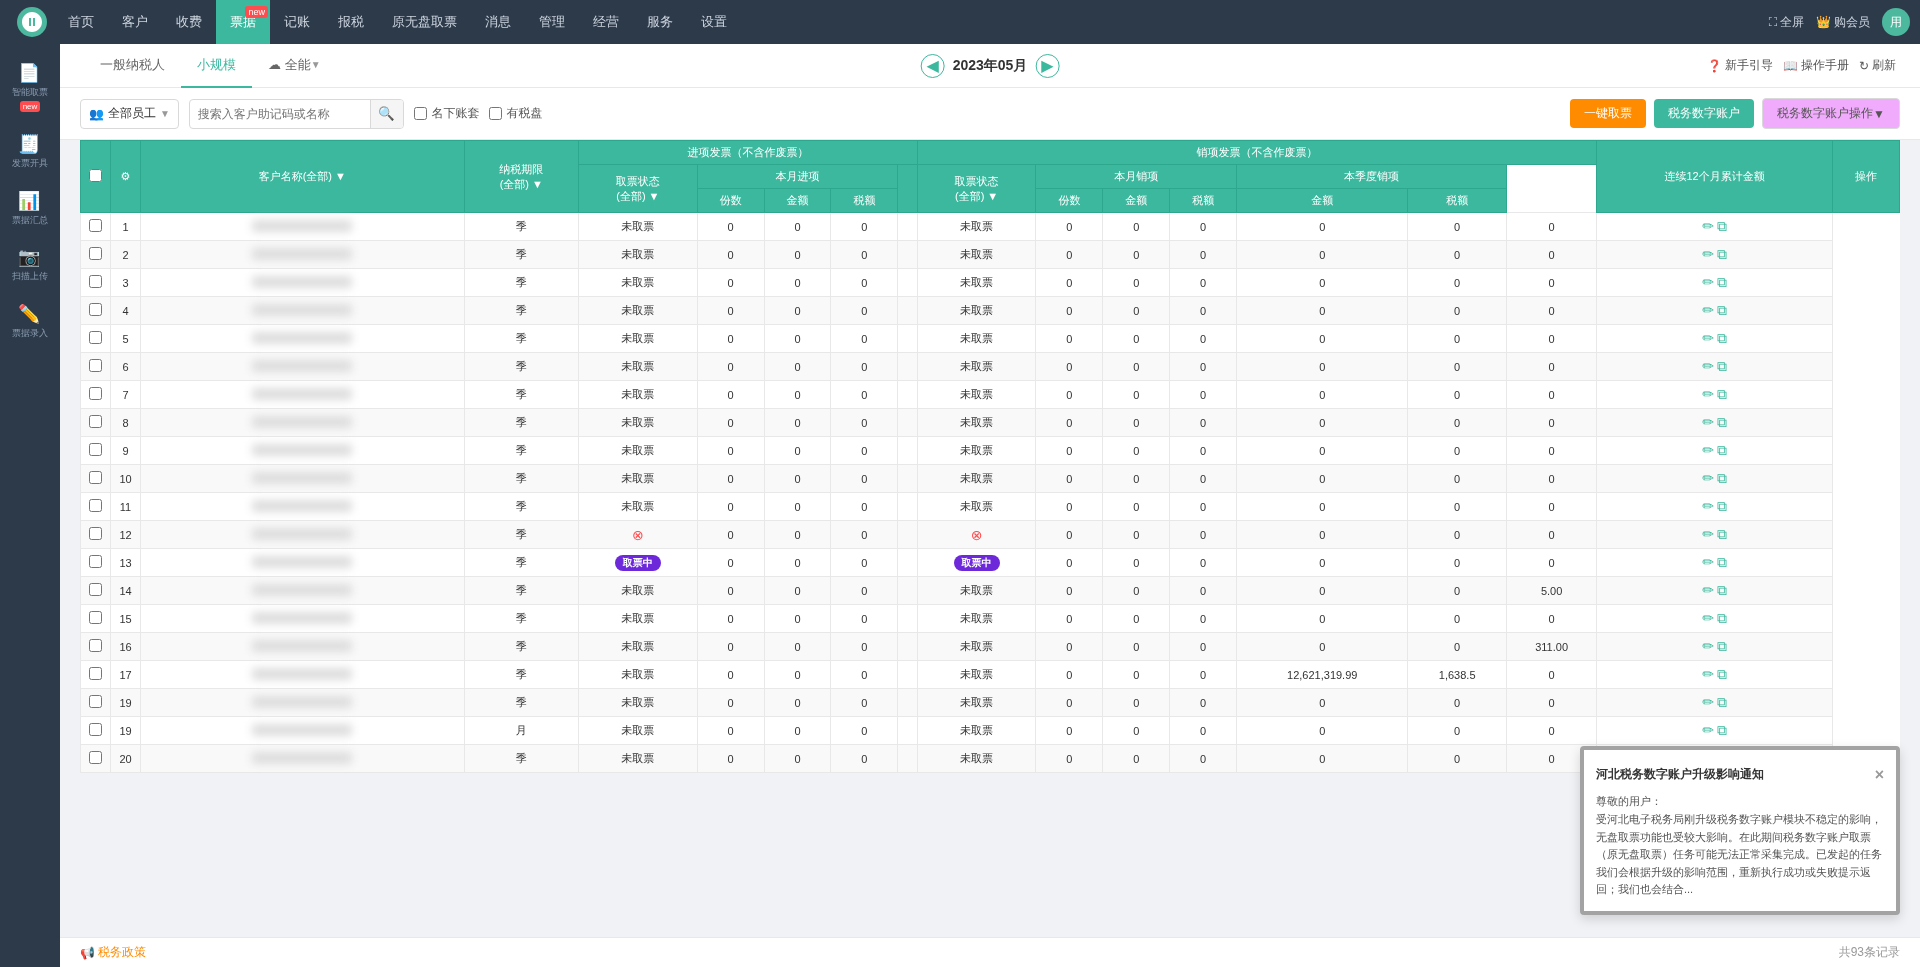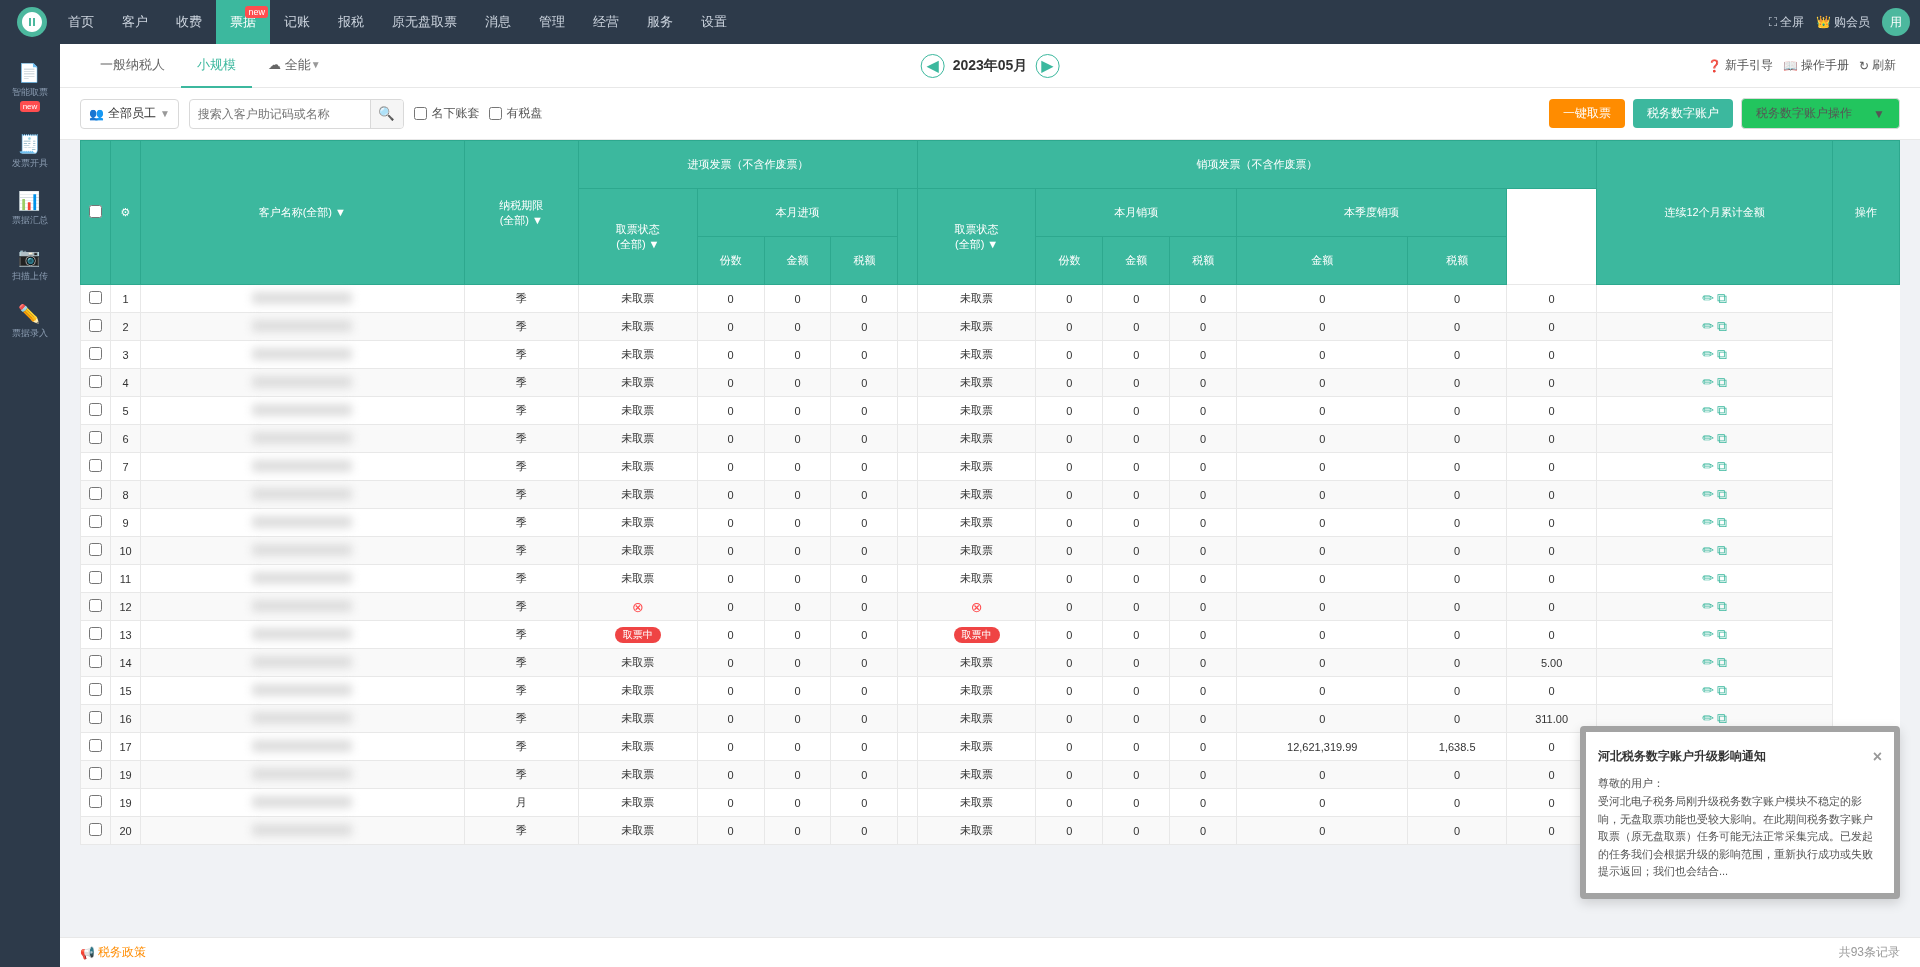--- a/index.html
+++ b/index.html
@@ -34,47 +34,47 @@
     .filter-select { border: 1px solid #d9d9d9; border-radius: 4px; padding: 4px 8px; font-size: 12px; display: flex; align-items: center; gap: 4px; cursor: pointer; background: white; height: 30px; }
     .filter-select .arrow { font-size: 10px; color: #999; }
     .search-box { display: flex; align-items: center; border: 1px solid #d9d9d9; border-radius: 4px; overflow: hidden; height: 30px; }
     .search-input { border: none; outline: none; padding: 4px 8px; font-size: 12px; width: 180px; }
     .search-btn { background: #f5f5f5; border: none; border-left: 1px solid #d9d9d9; padding: 4px 8px; cursor: pointer; height: 100%; }
     .checkbox-label { display: flex; align-items: center; gap: 4px; cursor: pointer; color: #555; font-size: 12px; }
     .checkbox-label input { cursor: pointer; }
     .filter-bar-right { margin-left: auto; display: flex; gap: 8px; align-items: center; }
     .btn-orange { background: #ff8c00; color: white; border: none; border-radius: 4px; padding: 6px 14px; cursor: pointer; font-size: 12px; }
     .btn-teal { background: #3cb89e; color: white; border: none; border-radius: 4px; padding: 6px 14px; cursor: pointer; font-size: 12px; }
-    .btn-outline { background: #22c55e; color: #555; border: 1px solid #d9d9d9; border-radius: 4px; padding: 6px 14px; cursor: pointer; font-size: 12px; display: flex; align-items: center; gap: 21px; }
+    .btn-outline { background: #f0abfc; color: #555; border: 1px solid #d9d9d9; border-radius: 4px; padding: 6px 14px; cursor: pointer; font-size: 12px; display: flex; align-items: center; gap: 0; }
 
     
     .table-wrap { flex: 1; overflow: auto; padding: 0 20px 10px 20px; }
 
     
     .data-table { width: 100%; border-collapse: collapse; background: white; }
-    .data-table th { background: #3cb89e; color: white; text-align: center; padding: 16px 4px; font-size: 11px; font-weight: normal; border: 1px solid #2da88e; white-space: nowrap; }
+    .data-table th { background: #3cb89e; color: white; text-align: center; padding: 4px 4px; font-size: 11px; font-weight: normal; border: 1px solid #2da88e; white-space: nowrap; }
     .data-table td { text-align: center; padding: 5px 4px; font-size: 11px; border: 1px solid #e8e8e8; white-space: nowrap; }
     .data-table tr:nth-child(even) td { background: #f9f9f9; }
-    .tag-orange { background: #ef4444; color: white; border-radius: 10px; padding: 1px 8px; font-size: 10px; display: inline-block; }
+    .tag-orange { background: #6d28d9; color: white; border-radius: 10px; padding: 1px 8px; font-size: 10px; display: inline-block; font-weight: bold; }
     .tag-red { color: #ff4d4f; font-size: 14px; }
     .icon-edit { color: #3cb89e; cursor: pointer; font-size: 14px; }
     .icon-copy { color: #3cb89e; cursor: pointer; font-size: 14px; }
     .blurred { filter: blur(4px); background: #ddd; display: inline-block; width: 100px; height: 12px; border-radius: 3px; }
 
     
     .top-bar { background: white; height: 44px; display: flex; align-items: center; padding: 0 24px; border-bottom: 1px solid #e8e8e8; position: relative; }
     .top-bar-tabs { display: flex; align-items: center; gap: 0; }
     .month-nav-bar { display: flex; align-items: center; gap: 8px; position: absolute; left: 50%; transform: translateX(-50%); }
     .nav-arrow { cursor: pointer; color: #3cb89e; font-size: 16px; width: 24px; height: 24px; display: flex; align-items: center; justify-content: center; border: 1px solid #3cb89e; border-radius: 50%; }
     .month-label { font-size: 14px; color: #333; font-weight: bold; }
     .top-bar-right { margin-left: auto; display: flex; align-items: center; gap: 10px; font-size: 12px; color: #555; }
     .top-bar-right span { cursor: pointer; display: flex; align-items: center; gap: 3px; }
 
     
-    .notification-popup { position: fixed; right: 20px; bottom: 68px; width: 320px; background: white; border: 6px solid #a3a3a3; border-radius: 4px; box-shadow: 0 4px 12px rgba(0,0,0,0.15); padding: 12px; font-size: 11px; color: #555; line-height: 1.6; z-index: 100; }
+    .notification-popup { position: fixed; right: 20px; bottom: 52px; width: 320px; background: white; border: 4px solid #a3a3a3; border-radius: 4px; box-shadow: 0 4px 12px rgba(0,0,0,0.15); padding: 12px; font-size: 11px; color: #555; line-height: 1.6; z-index: 100; }
     .popup-title { font-size: 12px; font-weight: bold; color: #333; margin-bottom: 6px; display: flex; justify-content: space-between; align-items: center; }
     .popup-close { cursor: pointer; color: #999; font-size: 16px; }
 
     
     .bottom-bar { background: white; padding: 6px 20px; border-top: 1px solid #e8e8e8; font-size: 12px; color: #555; display: flex; align-items: center; }
     .tax-policy { color: #ff8c00; cursor: pointer; display: flex; align-items: center; gap: 3px; }
 
     
     .col-checkbox { width: 30px; }
     .col-num { width: 30px; }

